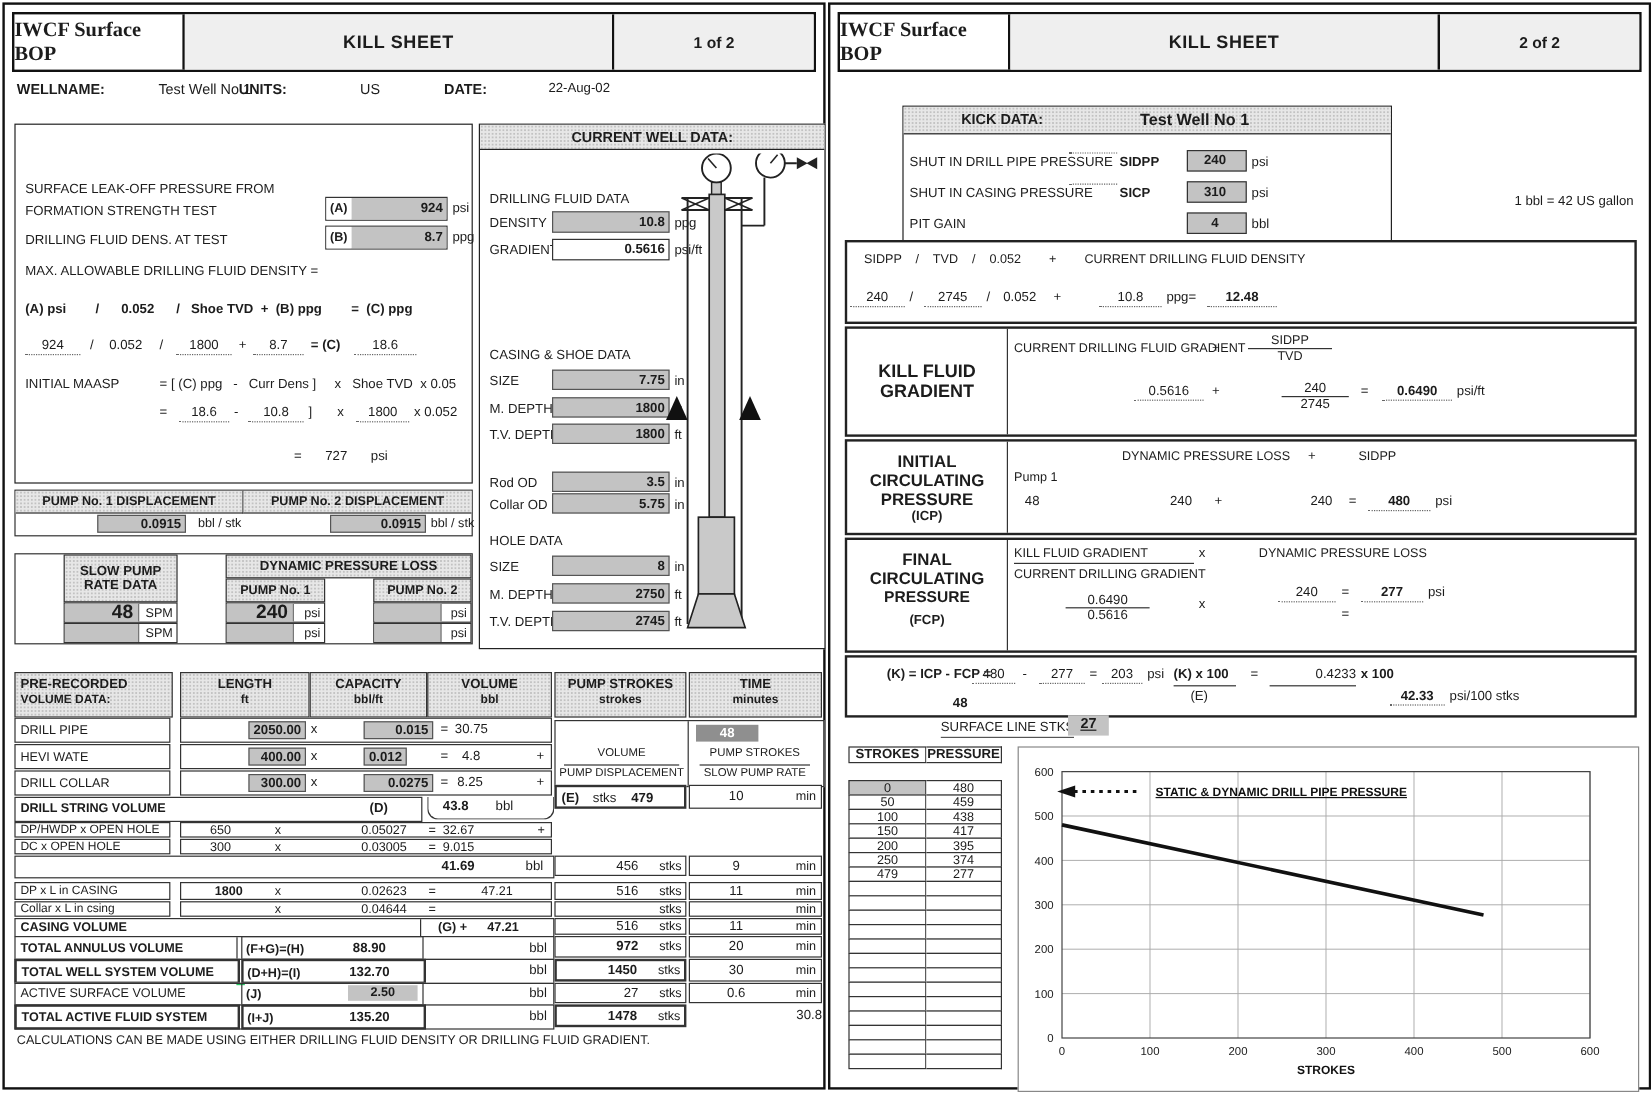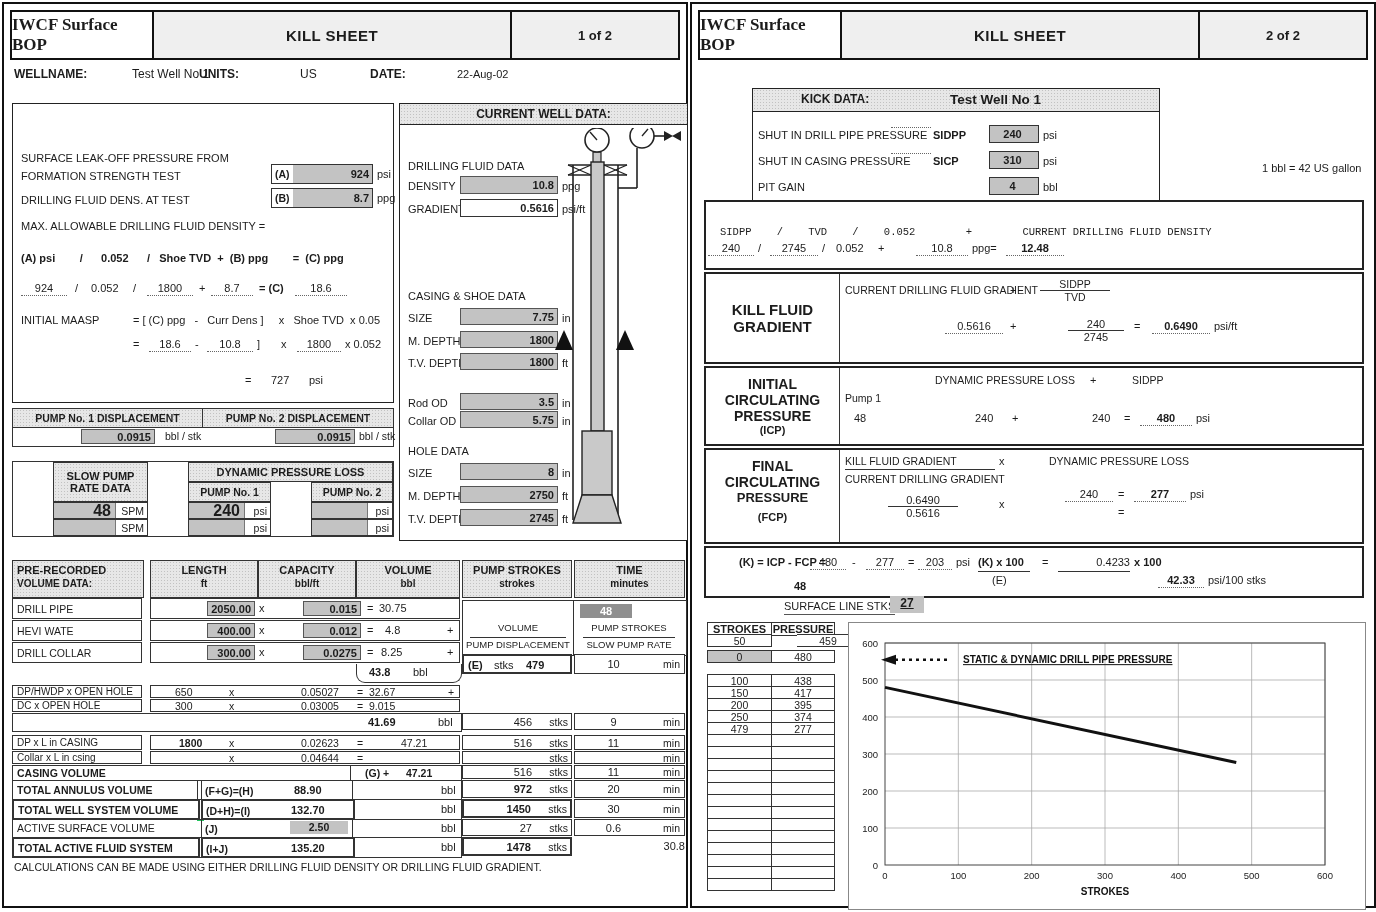--- a/index.html
+++ b/index.html
@@ -244,35 +244,39 @@
     <span class="t" style="left:108px;top:3px;">x</span>
     <div class="gv" style="left:152px;top:2px;width:58px;height:15px;">0.015</div>
     <span class="t" style="left:216px;top:3px;">=</span>
     <span class="t" style="left:228px;top:3px;">30.75</span>
     <span class="t" style="left:296px;top:3px;"></span>
   </div>
   <div class="vlab" style="top:616px;height:21px;">HEVI WATE</div>
   <div class="vmain" style="top:616px;height:21px;">
     <div class="gv" style="left:56px;top:2px;width:48px;height:15px;">400.00</div>
     <span class="t" style="left:108px;top:3px;">x</span>
-    <div class="gv" style="left:152px;top:2px;width:58px;height:15px;">0.012</div>
+    <div class="gv" style="left:152px;top:2px;width:36px;height:15px;">0.012</div>
     <span class="t" style="left:216px;top:3px;">=</span>
     <span class="t" style="left:234px;top:3px;">4.8</span>
     <span class="t" style="left:296px;top:3px;">+</span>
   </div>
   <div class="vlab" style="top:638px;height:21px;">DRILL COLLAR</div>
   <div class="vmain" style="top:638px;height:21px;">
     <div class="gv" style="left:56px;top:2px;width:48px;height:15px;">300.00</div>
     <span class="t" style="left:108px;top:3px;">x</span>
     <div class="gv" style="left:152px;top:2px;width:58px;height:15px;">0.0275</div>
     <span class="t" style="left:216px;top:3px;">=</span>
     <span class="t" style="left:230px;top:3px;">8.25</span>
     <span class="t" style="left:296px;top:3px;">+</span>
   </div>
 
+  <div class="bx1" style="left:8px;top:660px;width:338px;height:19px;">
+    <span class="t b s105" style="left:4px;top:3px;">DRILL STRING VOLUME</span>
+    <span class="t b" style="left:295px;top:3px;">(D)</span>
+  </div>
   <div style="position:absolute;left:352px;top:660px;width:104px;height:18px;border-left:1px solid #333;border-right:1px solid #333;border-bottom:1.5px solid #333;border-radius:0 0 9px 9px;">
     <span class="t b" style="left:12px;top:2px;">43.8</span>
     <span class="t" style="left:56px;top:2px;">bbl</span>
   </div>
 
   <div class="vlab" style="top:681px;height:13px;font-size:10px;">DP/HWDP x OPEN HOLE</div>
   <div class="vmain" style="top:681px;height:13px;">
     <span class="t s105" style="left:24px;top:0px;">650</span>
     <span class="t s105" style="left:78px;top:0px;">x</span>
     <span class="t s105" style="left:150px;top:0px;">0.05027</span>
@@ -470,21 +474,21 @@
     <div class="gv" style="left:236px;top:62px;width:50px;height:18px;justify-content:center;border:1.5px solid #333;">310</div>
     <span class="t" style="left:290px;top:66px;">psi</span>
     <span class="t" style="left:5px;top:92px;">PIT GAIN</span>
     <div class="gv" style="left:236px;top:88px;width:50px;height:18px;justify-content:center;border:1.5px solid #333;">4</div>
     <span class="t" style="left:290px;top:92px;">bbl</span>
   </div>
   <span class="t" style="left:570px;top:158px;">1 bbl = 42 US gallon</span>
 
   <div class="calc" style="top:196px;height:70px;">
     <div class="calc-body">
-      <span class="t s105" style="left:14px;top:24px;font-family:Liberation Mono, monospace;">SIDPP    /    TVD    /    0.052        +        CURRENT DRILLING FLUID DENSITY</span>
+      <span class="t s105" style="left:14px;top:8px;">SIDPP    /    TVD    /    0.052        +        CURRENT DRILLING FLUID DENSITY</span>
       <span class="t du" style="left:2px;top:40px;width:46px;">240</span>
       <span class="t" style="left:52px;top:40px;">/</span>
       <span class="t du" style="left:64px;top:40px;width:48px;">2745</span>
       <span class="t" style="left:116px;top:40px;">/</span>
       <span class="t" style="left:130px;top:40px;">0.052</span>
       <span class="t" style="left:172px;top:40px;">+</span>
       <span class="t du" style="left:210px;top:40px;width:52px;">10.8</span>
       <span class="t" style="left:266px;top:40px;">ppg=</span>
       <span class="t du b" style="left:300px;top:40px;width:58px;">12.48</span>
     </div>
@@ -582,21 +586,21 @@
   <div style="position:absolute;left:198px;top:592px;width:34px;height:17px;background:#c3c3c3;text-align:center;font-weight:bold;font-size:12px;text-decoration:underline;">27</div>
 
   <div class="spr" style="top:618px;">
     <div class="c1 b" style="font-size:11px;">STROKES</div>
     <div class="c2 b" style="font-size:11px;">PRESSURE</div>
   </div>
   <div class="spr" style="top:646px;">
       <div class="c1" style="height:13px;background:#c3c3c3;">0</div>
       <div class="c2" style="height:13px;">480</div>
     </div>
-  <div class="spr" style="top:630px;gap:25px;">
+  <div class="spr" style="top:658px;">
       <div class="c1" style="height:13px;">50</div>
       <div class="c2" style="height:13px;">459</div>
     </div>
   <div class="spr" style="top:670px;">
       <div class="c1" style="height:13px;">100</div>
       <div class="c2" style="height:13px;">438</div>
     </div>
   <div class="spr" style="top:682px;">
       <div class="c1" style="height:13px;">150</div>
       <div class="c2" style="height:13px;">417</div>

